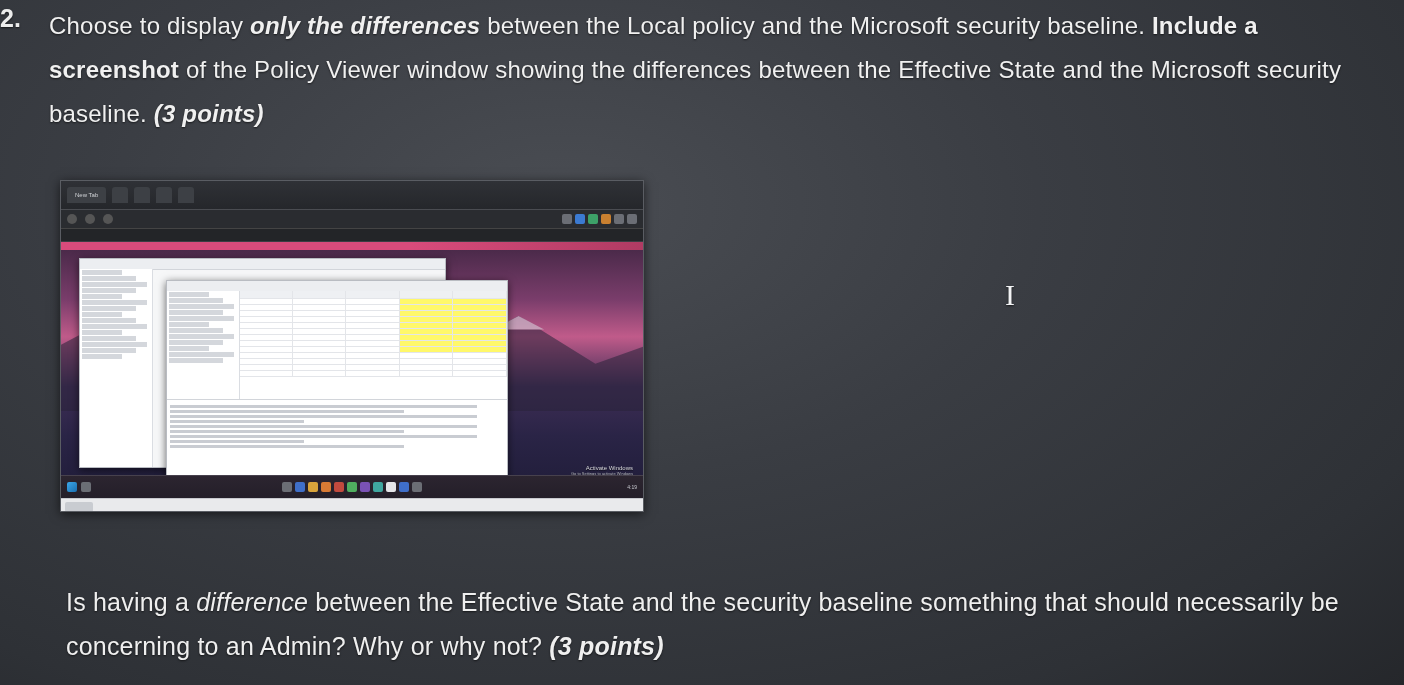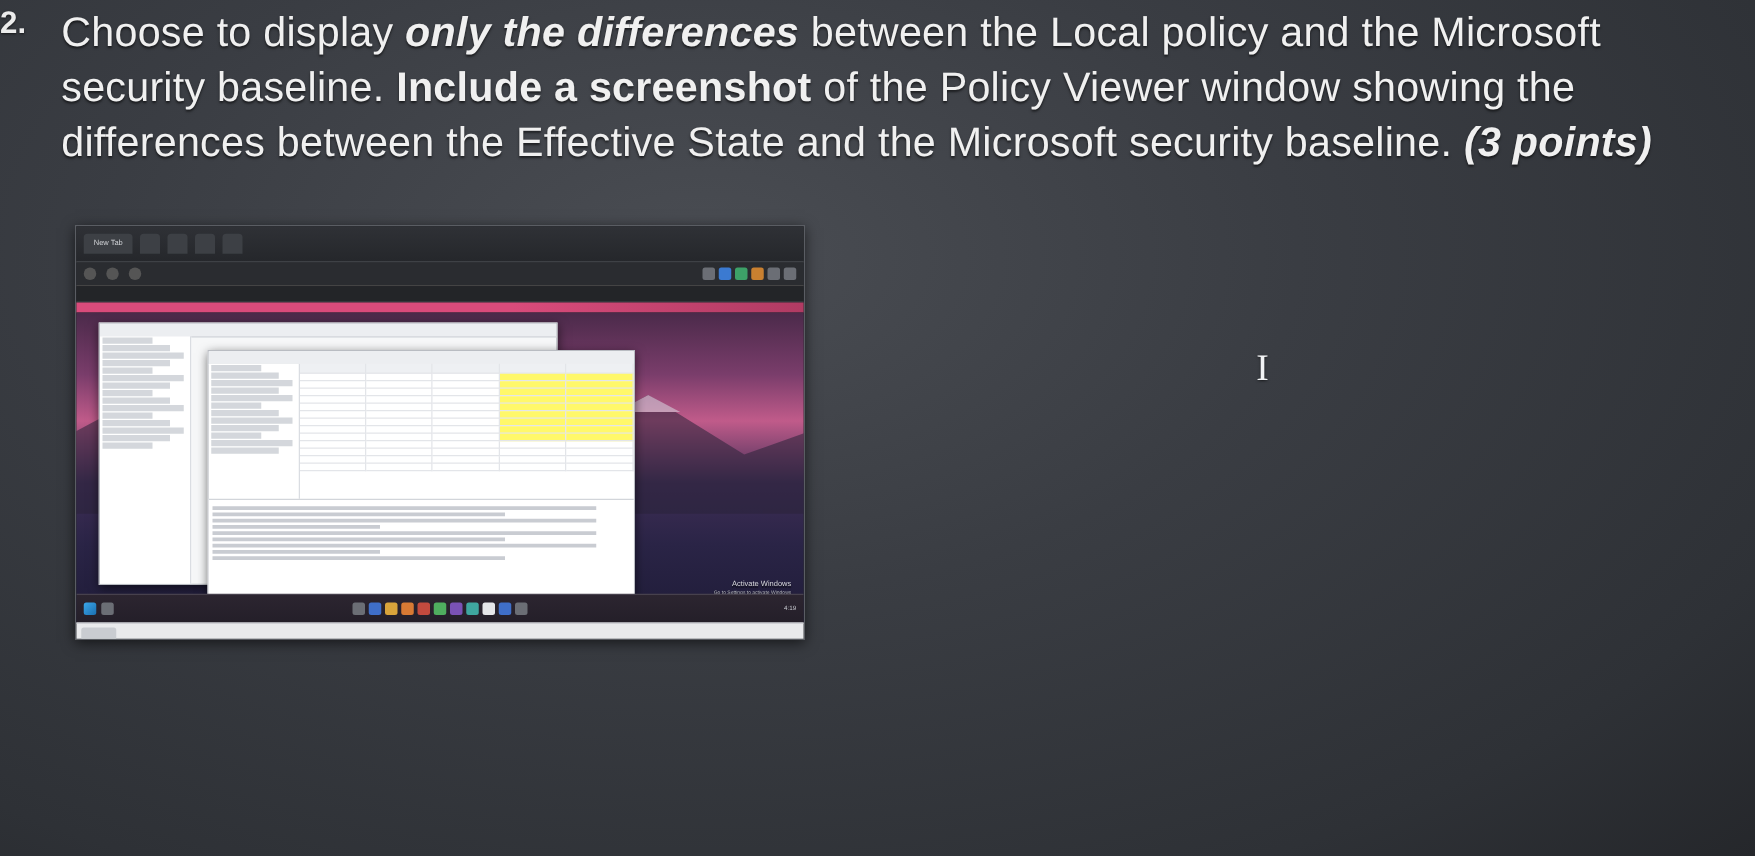--- a/index.html
+++ b/index.html
@@ -27,21 +27,21 @@
     font-weight: 700;
     color: #ececec;
     text-shadow: 0 1px 2px rgba(0,0,0,0.6);
   }
 
   .instruction {
     position: absolute;
     left: 49px;
     top: 4px;
     right: 20px;
-    font-size: 33px;
+    font-size: 24px;
     line-height: 44px;
     font-weight: 700;
     color: #f0f0f0;
     text-shadow: 0 1px 2px rgba(0,0,0,0.6);
     letter-spacing: 0.2px;
   }
   .instruction .plain { font-weight: 400; }
   .instruction .bi { font-weight: 700; font-style: italic; }
   .instruction .points { font-style: italic; font-weight: 700; }
 
@@ -470,14 +470,17 @@
       </div>
     </div>
 
     <div class="thumb-scrollbar">
       <div class="thumb"></div>
     </div>
   </div>
 
   <div class="cursor-i">I</div>
 
+  <div class="followup">
+    <span>Is having a </span><span class="italic">difference</span><span> between the Effective State and the security baseline something that should necessarily be concerning to an Admin? Why or why not? </span><span class="points">(3 points)</span>
+  </div>
 
 </div>
 
 </body></html>

